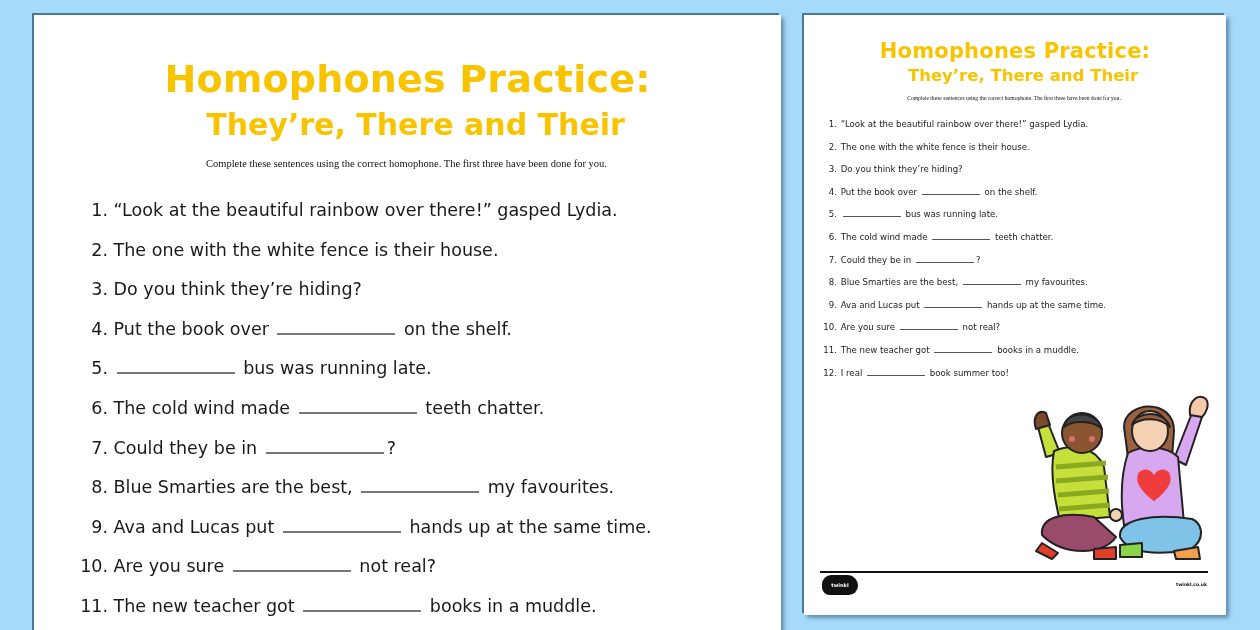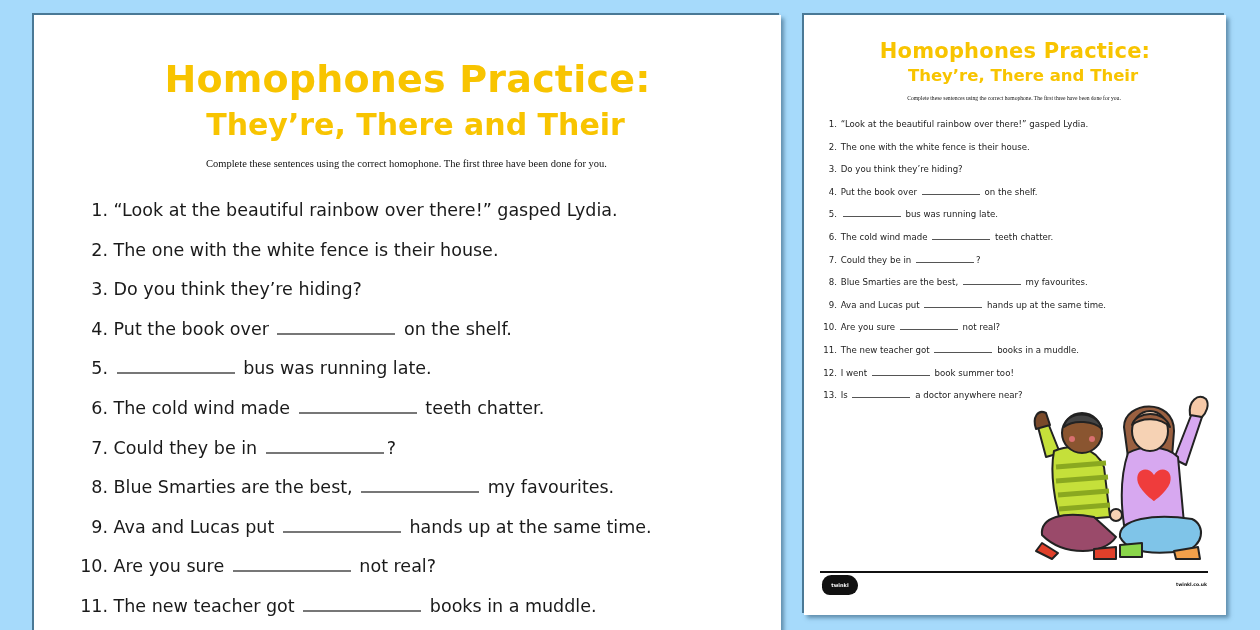--- a/index.html
+++ b/index.html
@@ -95,22 +95,21 @@
       <div class="q"><span class="q-num">2.</span> <span>The one with the white fence is </span><span class="answer">their</span><span> house.</span></div>
       <div class="q"><span class="q-num">3.</span> <span>Do you think </span><span class="answer">they’re</span><span> hiding?</span></div>
       <div class="q"><span class="q-num">4.</span> <span>Put the book over </span><span class="blank"></span><span> on the shelf.</span></div>
       <div class="q"><span class="q-num">5.</span> <span></span><span class="blank"></span><span> bus was running late.</span></div>
       <div class="q"><span class="q-num">6.</span> <span>The cold wind made </span><span class="blank"></span><span> teeth chatter.</span></div>
       <div class="q"><span class="q-num">7.</span> <span>Could they be in </span><span class="blank"></span><span>?</span></div>
       <div class="q"><span class="q-num">8.</span> <span>Blue Smarties are the best, </span><span class="blank"></span><span> my favourites.</span></div>
       <div class="q"><span class="q-num">9.</span> <span>Ava and Lucas put </span><span class="blank"></span><span> hands up at the same time.</span></div>
       <div class="q"><span class="q-num">10.</span> <span>Are you sure </span><span class="blank"></span><span> not real?</span></div>
       <div class="q"><span class="q-num">11.</span> <span>The new teacher got </span><span class="blank"></span><span> books in a muddle.</span></div>
-      <div class="q"><span class="q-num">12.</span> <span>I went </span><span class="blank"></span><span> book summer too!</span></div>
-      <div class="q"><span class="q-num">13.</span> <span>Is </span><span class="blank"></span><span> a doctor anywhere near?</span></div>
+      <div class="q"><span class="q-num">12.</span> <span>I real </span><span class="blank"></span><span> book summer too!</span></div>
     </div>
 
   <svg class="illustration" viewBox="0 0 190 184">
 
     <g stroke="#222" stroke-width="2" stroke-linejoin="round">
 
       <path d="M22 70 L14 40 L24 36 L36 66 Z" fill="#c5e03a"></path>
       <path d="M12 42 C8 30 14 22 22 26 L26 38 Z" fill="#7a4a2a"></path>
 
       <path d="M30 64 C50 56 72 60 80 80 L86 130 L36 134 C30 110 26 84 30 64 Z" fill="#c5e03a"></path>

